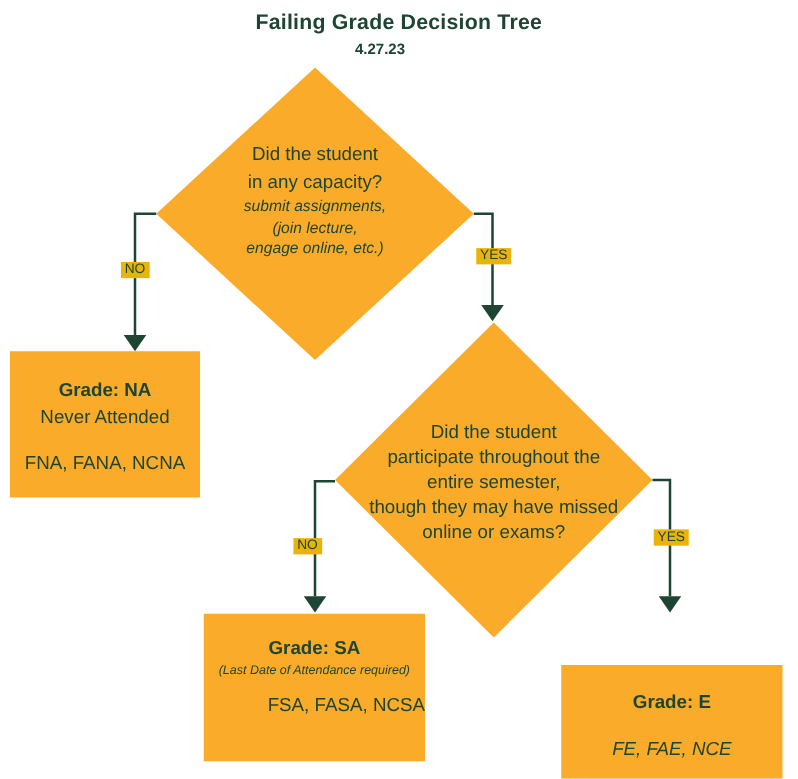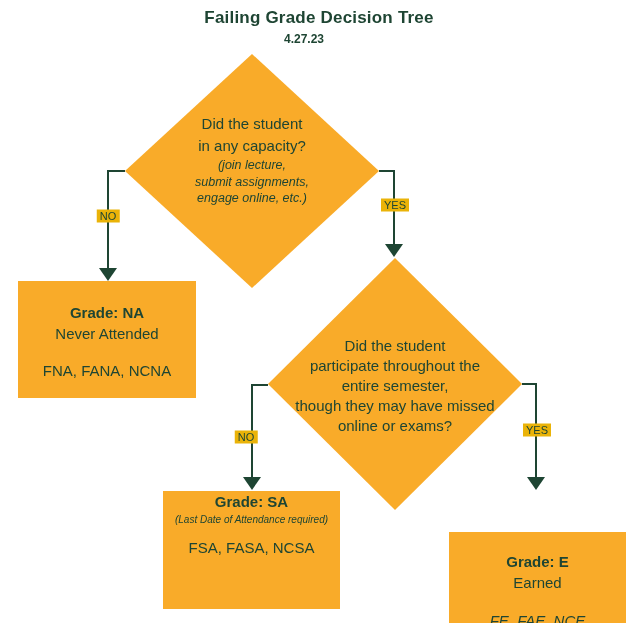--- a/index.html
+++ b/index.html
@@ -24,28 +24,28 @@
   .qline{white-space:nowrap;}
   .note-line{font-size:12.5px;line-height:16.5px;font-style:italic;white-space:nowrap;}
   .box{
     position:absolute;background:var(--orange);text-align:center;
     font-size:15px;line-height:21px;box-sizing:border-box;
   }
   .box .grade{font-weight:bold;}
   .box .small-note{font-size:10px;line-height:15px;font-style:italic;}
   .box .codes{margin-top:16px;}
   .box .codes-wide{margin-top:17px;font-style:italic;}
-  .box .codes-note{margin-top:10px;}
+  .box .codes-note{margin-top:10px;text-align:right;}
   .edge-label{
     position:absolute;transform:translate(-50%,-50%);
     background:#eab308;padding:0 3px;font-size:11px;line-height:13px;
     color:var(--green);white-space:nowrap;
   }
   .pad-na{padding-top:21px;}
-  .pad-sa{}
+  .pad-sa{padding-top:17px;}
   .pad-e{padding-top:19px;margin-top:40px;}
 </style>
 </head>
 <body>
 
 <div class="canvas">
 
   <div class="title">Failing Grade Decision Tree</div>
   <div class="date">4.27.23</div>
 
@@ -60,49 +60,48 @@
     <polygon class="arrow" points="385,244 403,244 394,257"></polygon>
     <path class="edge" d="M268,385 L252,385 L252,477"></path>
     <polygon class="arrow" points="243,477 261,477 252,490"></polygon>
     <path class="edge" d="M522,384 L536,384 L536,477"></path>
     <polygon class="arrow" points="527,477 545,477 536,490"></polygon>
   </svg>
 
   <div class="dtext" style="left:125px;top:113px;width:254px;">
     <div class="qline">Did the student</div>
     <div class="qline">in any capacity?</div>
+    <div class="note-line">submit assignments,</div>
     <div class="note-line">(join lecture,</div>
-    <div class="note-line">submit assignments,</div>
     <div class="note-line">engage online, etc.)</div>
   </div>
 
   <div class="dtext2" style="left:268px;top:336px;width:254px;">
     <div class="qline">Did the student</div>
     <div class="qline">participate throughout the</div>
     <div class="qline">entire semester,</div>
     <div class="qline">though they may have missed</div>
     <div class="qline">online or exams?</div>
   </div>
 
   <span class="edge-label" style="left:108px;top:216px;">NO</span>
   <span class="edge-label" style="left:395px;top:205px;">YES</span>
   <span class="edge-label" style="left:246px;top:437px;">NO</span>
   <span class="edge-label" style="left:537px;top:430px;">YES</span>
 
-  <div class="box pad-na" style="left:18px;top:281px;width:178px;height:117px;">
+  <div class="box pad-na" style="left:8px;top:281px;width:152px;height:117px;">
     <div class="grade">Grade: NA</div>
     <div class="name">Never Attended</div>
     <div class="codes">FNA, FANA, NCNA</div>
   </div>
 
   <div class="box pad-sa" style="left:163px;top:491px;width:177px;height:118px;">
     <div class="grade">Grade: SA</div>
     <div class="small-note">(Last Date of Attendance required)</div>
     <div class="codes-note">FSA, FASA, NCSA</div>
   </div>
 
   <div class="box pad-e" style="left:449px;top:492px;width:177px;height:116px;">
     <div class="grade">Grade: E</div>
-    <div class="name">Earned</div>
     <div class="codes-wide">FE, FAE, NCE</div>
   </div>
 
 </div>
 
 </body></html>

